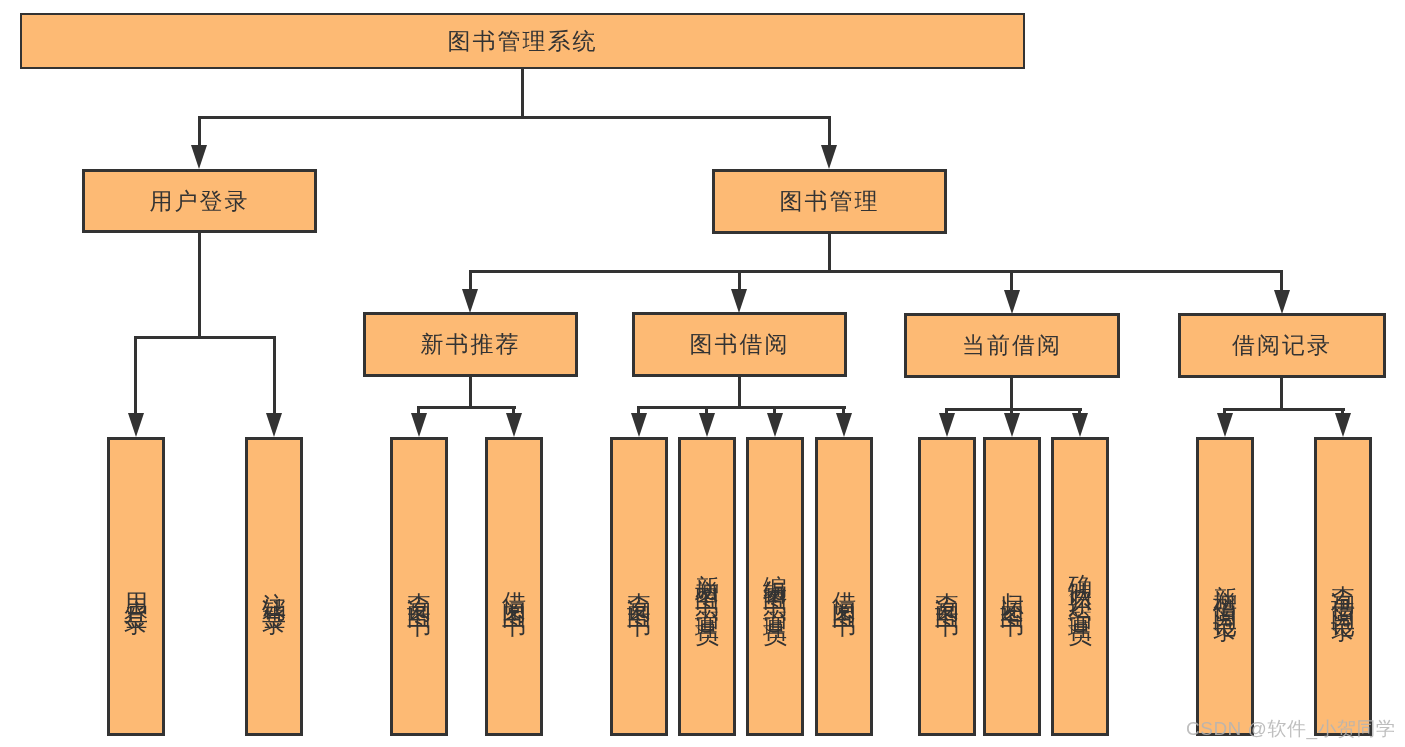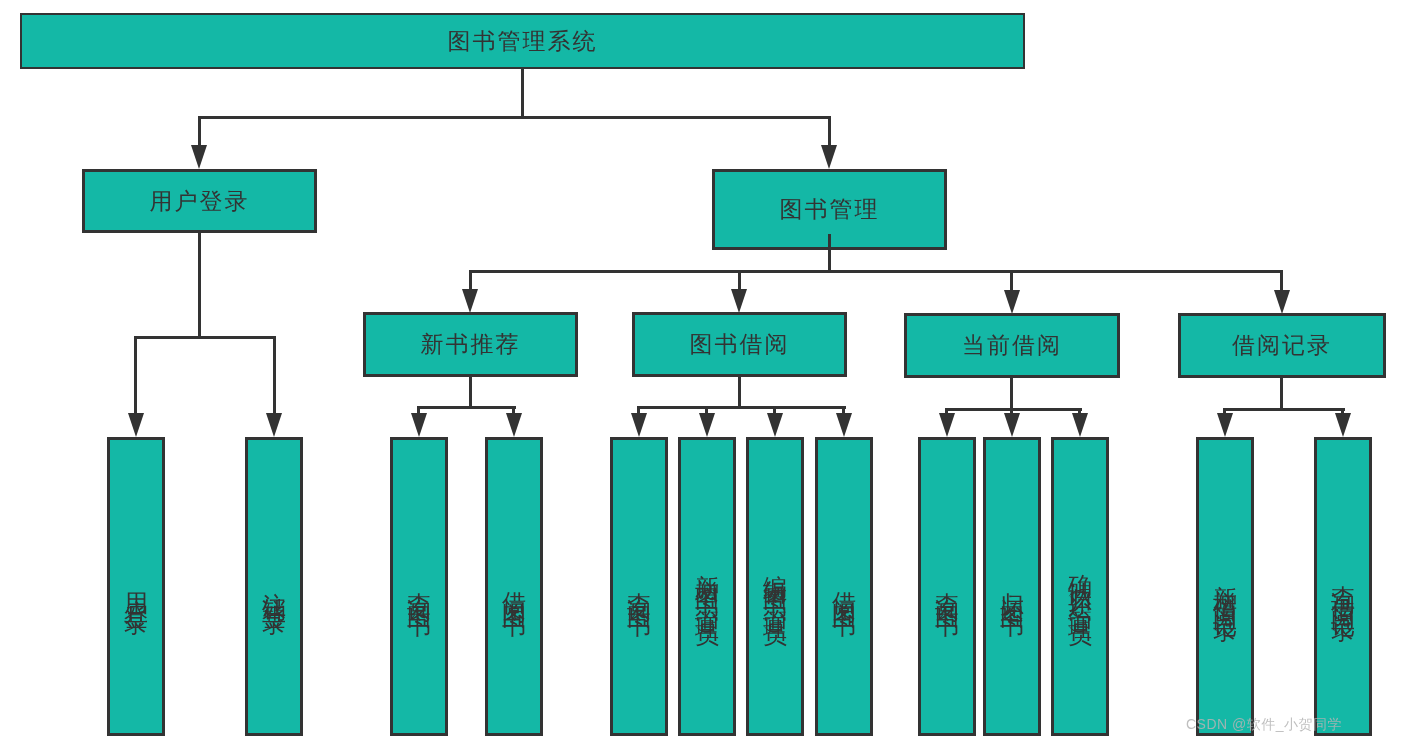--- a/index.html
+++ b/index.html
@@ -9,54 +9,54 @@
   html,body{margin:0;padding:0;background:var(--background);}
   .stage{
     position:relative; width:1405px; height:747px; overflow:hidden;
     background:var(--background);
     font-family:"Liberation Sans", sans-serif;
     color:var(--text);
   }
   
   .nd{
     position:absolute; box-sizing:border-box;
-    border:3px solid var(--box-border); background:#14b8a6;
+    border:3px solid var(--box-border); background:#fdba74;
     display:flex; align-items:center; justify-content:center;
     font-size:23px; letter-spacing:2px; color:var(--text);
     white-space:nowrap;
   }
   .nd.title{border-width:2.5px;}
   .nd.v{
     writing-mode:vertical-rl; text-orientation:mixed;
     font-size:24px; letter-spacing:7px; line-height:1;
     white-space:normal;
   }
   
   .ln{position:absolute; background:var(--line); width:3px; height:3px;}
   
   .ar{
     position:absolute; width:0; height:0;
     border-left:8px solid transparent; border-right:8px solid transparent;
     border-top:24px solid var(--line);
   }
   .watermark{
     position:absolute; left:1186px; top:716px; z-index:5;
-    font-size:14px; letter-spacing:0.5px; color:var(--watermark);
+    font-size:19px; letter-spacing:0.5px; color:var(--watermark);
     opacity:.85; white-space:nowrap;
   }
 </style>
 </head>
 <body>
 
 <div class="stage">
 
   <div class="nd title" style="left:20px;top:13px;width:1005px;height:56px">图书管理系统</div>
 
   <div class="nd" style="left:82px;top:169px;width:235px;height:64px">用户登录</div>
-  <div class="nd" style="left:712px;top:169px;width:235px;height:81px">图书管理</div>
+  <div class="nd" style="left:712px;top:169px;width:235px;height:65px">图书管理</div>
 
   <div class="nd" style="left:632px;top:312px;width:215px;height:65px">图书借阅</div>
   <div class="nd" style="left:363px;top:312px;width:215px;height:65px">新书推荐</div>
   <div class="nd" style="left:1178px;top:313px;width:208px;height:65px">借阅记录</div>
   <div class="nd" style="left:904px;top:313px;width:216px;height:65px">当前借阅</div>
 
   <div class="nd v" style="left:107px;top:437px;width:58px;height:299px">用户登录</div>
   <div class="nd v" style="left:245px;top:437px;width:58px;height:299px">注销登录</div>
 
   <div class="nd v" style="left:390px;top:437px;width:58px;height:299px">查询图书</div>

